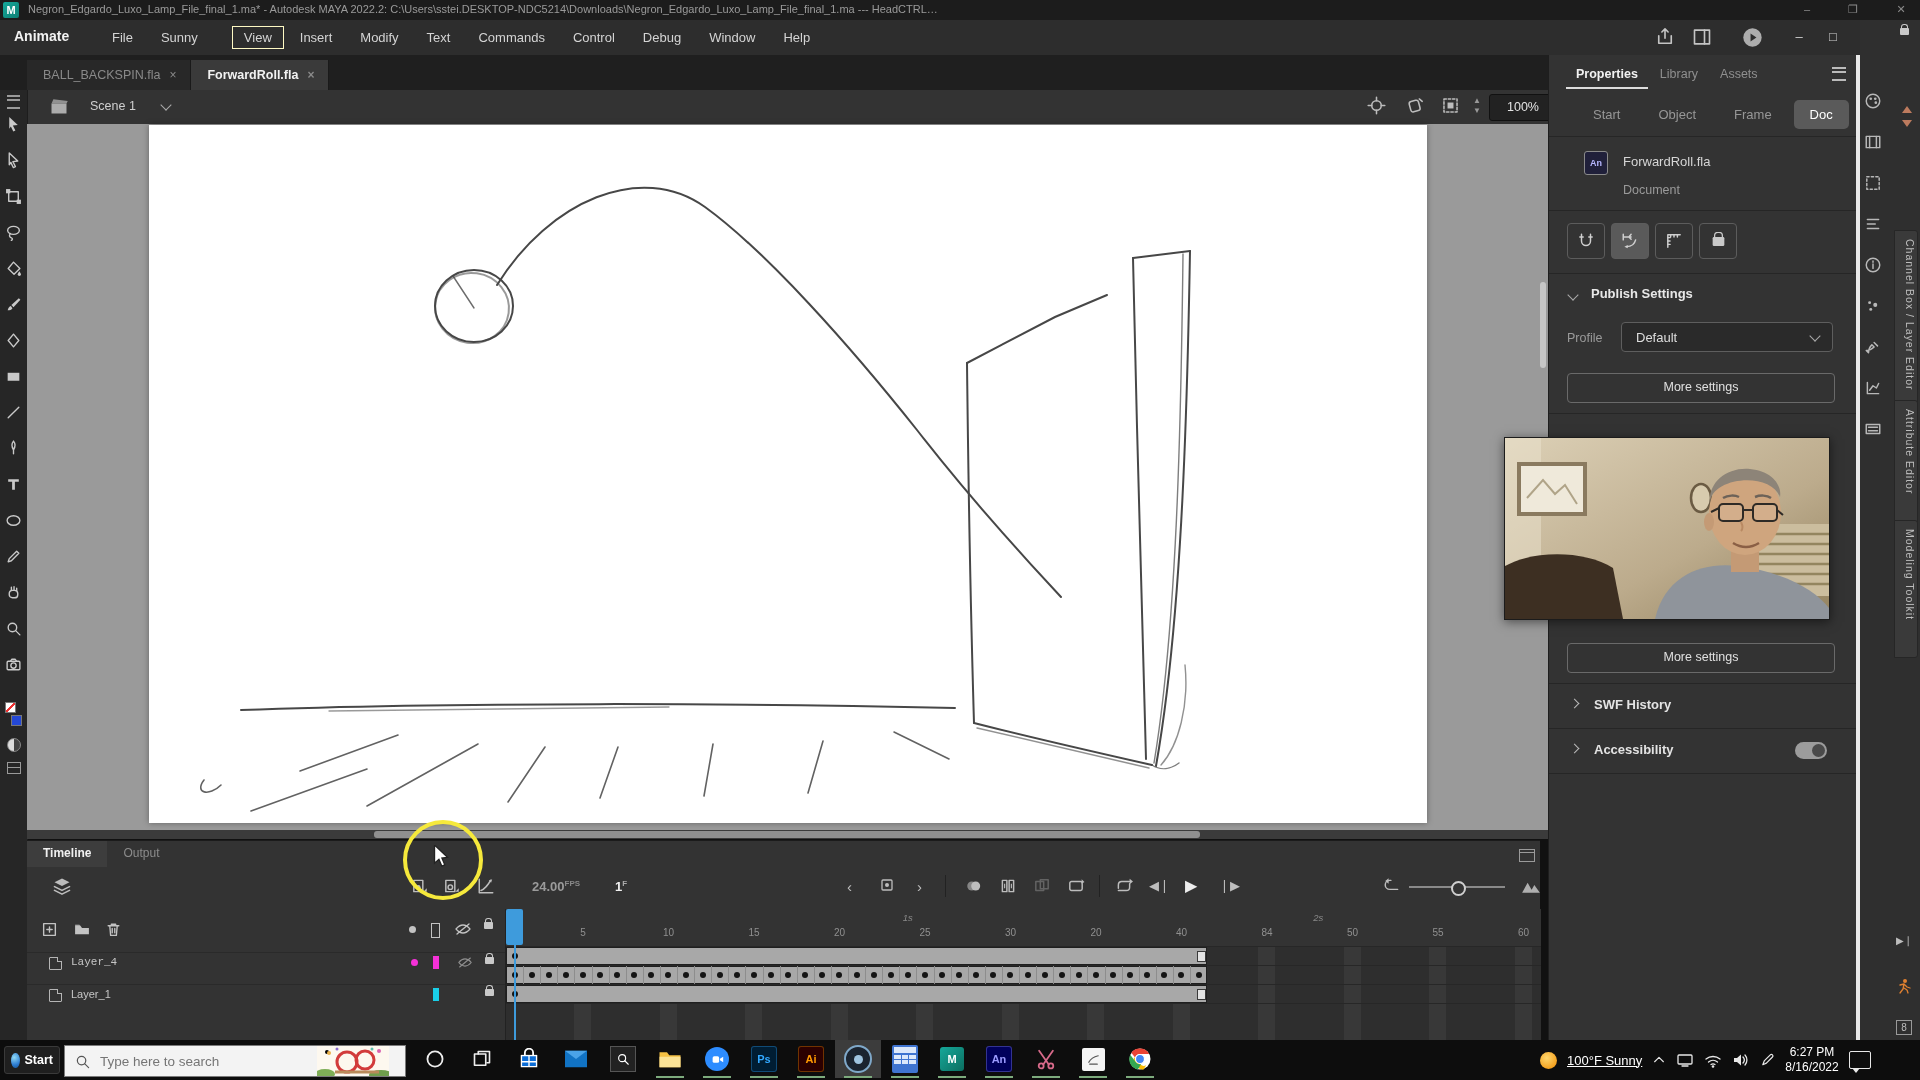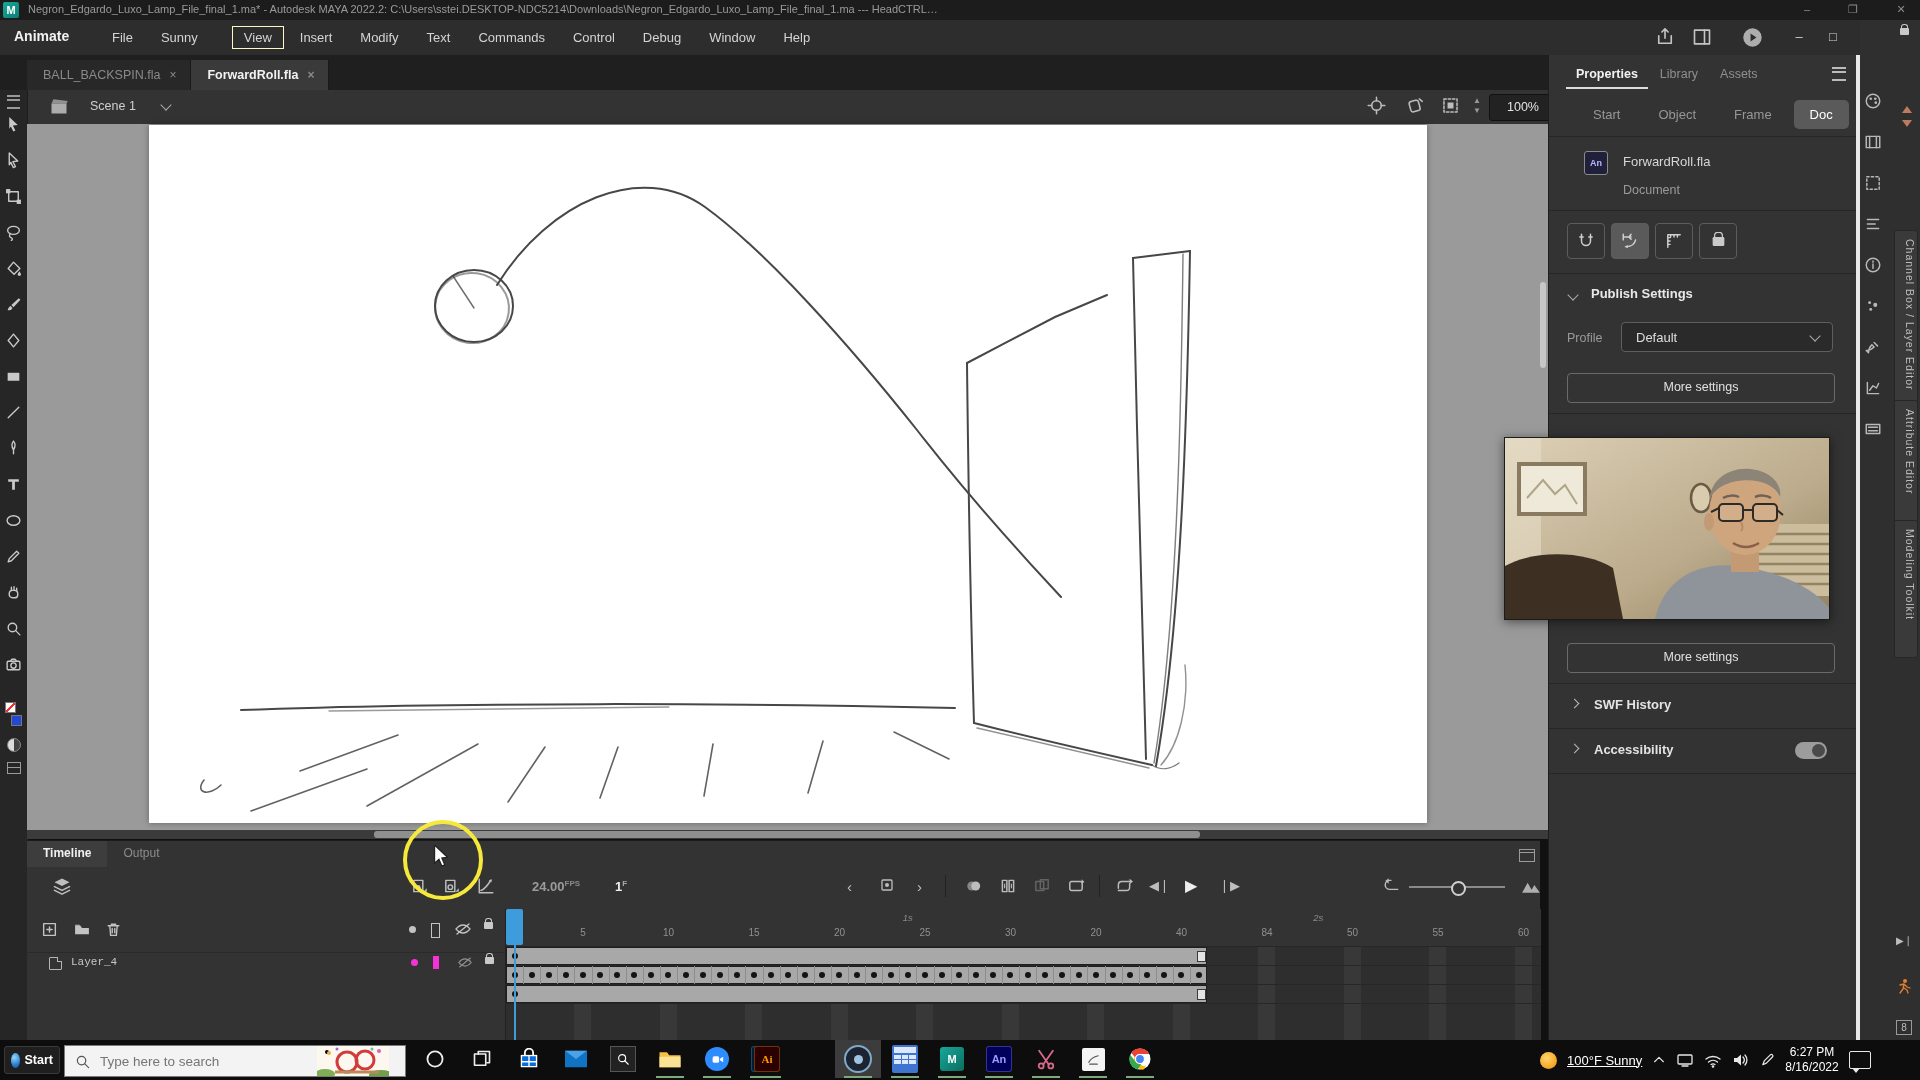--- a/index.html
+++ b/index.html
@@ -606,20 +606,28 @@
           <span class="lr-page"></span>
           <span class="lr-name">Layer_4</span>
           <span class="lr-dot" style="background: rgb(245, 49, 216);"></span>
           <span class="lr-swatch" style="background: rgb(245, 49, 216);"></span>
           <span class="lr-eye">
             <svg width="16" height="13" viewBox="0 0 18 14" style="color:#8f8f8f">
               <path class="st" d="M2 7c2.5-3 5-4 7-4s4.5 1 7 4c-2.5 3-5 4-7 4S4.5 10 2 7z"></path>
               <path class="st" d="M3 12L15 2"></path>
             </svg>
           </span>
+          <span class="lr-lock">
+            <div class="ico-lock"></div>
+          </span>
+        </div>
+        <div class="layer-row" style="top: 38px;">
+          <span class="lr-page"></span>
+          <span class="lr-name">Layer_1</span>
+          <span class="lr-swatch" style="background: rgb(25, 207, 232);"></span>
           <span class="lr-lock">
             <div class="ico-lock"></div>
           </span>
         </div>
       </div>
 
     <div id="grid" class="abs">
         <div class="stripe" style="left: 68.4px; width: 17.1px;"></div>
         <div class="stripe" style="left: 153.9px; width: 17.1px;"></div>
         <div class="stripe" style="left: 239.4px; width: 17.1px;"></div>
@@ -997,21 +1005,21 @@
               <rect class="fl" x="2" y="4" width="8" height="8" rx="2"></rect>
               <path class="fl" d="M11 7l4-2.5v7L11 9z"></path>
             </svg>
           </div>
           <div class="under" style="background: rgb(125, 171, 125);"></div>
         </div>
         <div class="tb-app" style="left: 741px;">
           <span class="adobe" style="background:#001d33;color:#31a8ff;border:1px solid #31a8ff55">Ps</span>
           <div class="under" style="background: rgb(125, 171, 125);"></div>
         </div>
-        <div class="tb-app" style="left: 744px; font-family: Liberation Serif, serif;">
+        <div class="tb-app" style="left: 788px;">
           <span class="adobe" style="background:#2b0000;color:#ff9a00;border:1px solid #ff9a0055">Ai</span>
           <div class="under" style="background: rgb(125, 171, 125);"></div>
         </div>
         <div class="tb-app activewin" style="left: 835px;">
           <div style="width:24px;height:24px;border-radius:50%;background:#1b2430;border:2px solid #7fa8c9;display:flex;align-items:center;justify-content:center">
             <div style="width:9px;height:9px;border-radius:50%;background:#9fc4e0"></div>
           </div>
           <div class="under" style="background: rgb(125, 171, 125);"></div>
         </div>
         <div class="tb-app" style="left: 882px;">

